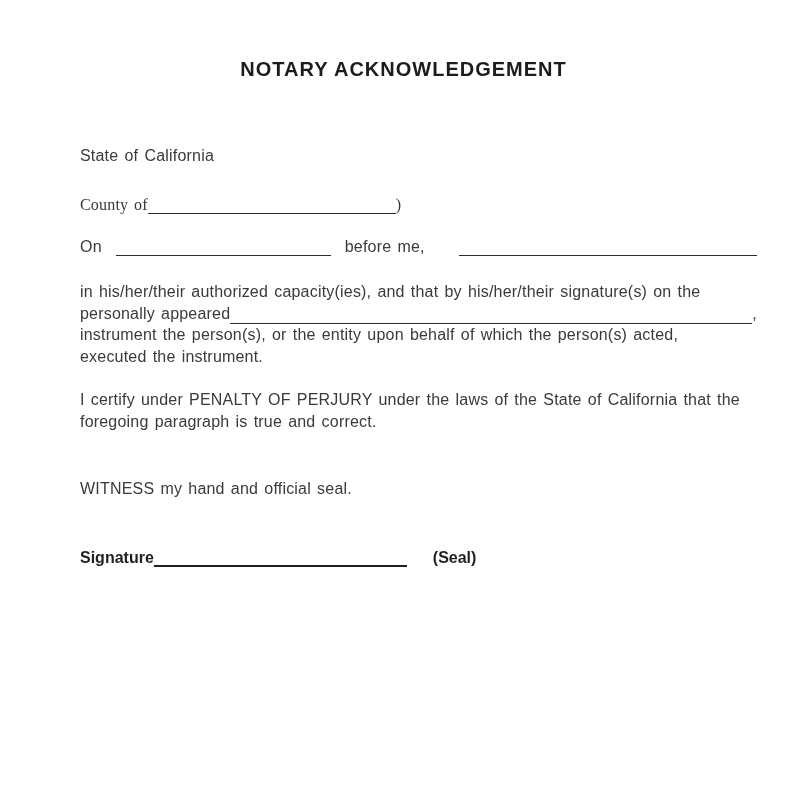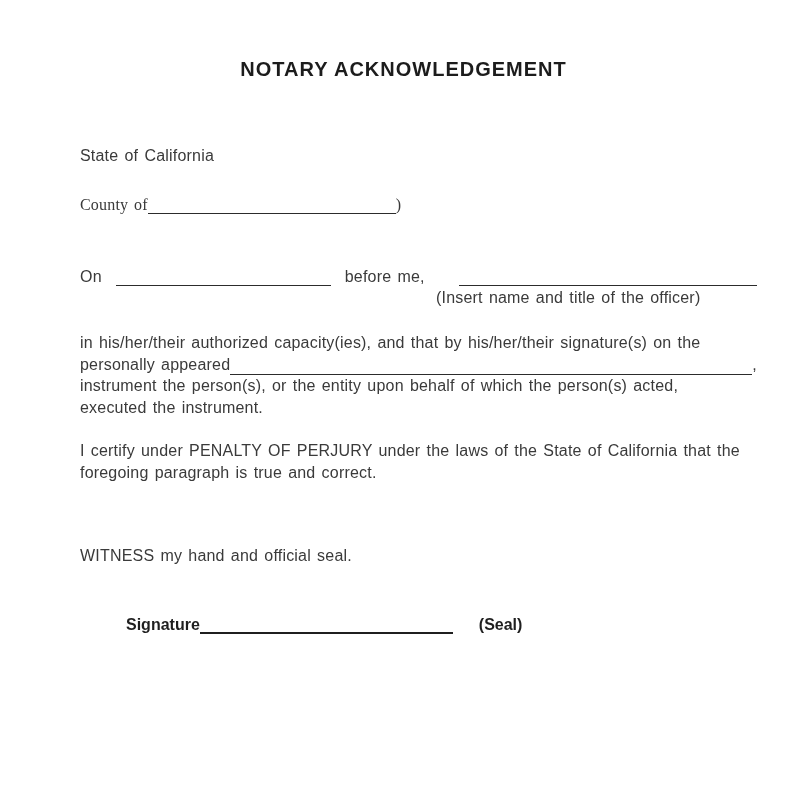--- a/index.html
+++ b/index.html
@@ -39,41 +39,40 @@
   .blank {
     display: inline-block;
     border-bottom: 1.6px solid #2c2c2c;
     height: 1em;
     align-self: flex-end;
   }
   .blank.grow { flex: 1 1 auto; }
   .state-line { margin-top: 66px; }
   .county-line { margin-top: 31px; font-family: Liberation Serif, serif; }
   .county-blank { width: 248px; }
-  .on-line { margin-top: 54px; gap: 14px; }
+  .on-line { margin-top: 24px; gap: 14px; }
   .on-blank { width: 215px; }
   .officer-caption {
     margin-top: 3px;
     margin-left: 356px;
     font-size: 16px;
     letter-spacing: 0.2px;
     word-spacing: 1.5px;
   }
   .appeared-block { margin-top: 25px; }
   .para-line { line-height: 21.5px; }
   .certify-block { margin-top: 22px; }
-  .witness-line { margin-top: 64px; }
+  .witness-line { margin-top: 48px; }
   .signature-line {
     margin-top: 51px;
     font-weight: 700;
     color: #1f1f1f;
     font-size: 16px;
     letter-spacing: 0;
     word-spacing: normal;
-    margin-left: 46px;
   }
   .signature-blank {
     width: 253px;
     border-bottom: 2px solid #1f1f1f;
   }
   .seal-label { margin-left: 26px; text-align: center; }
 </style>
 </head>
 <body>
 
@@ -86,21 +85,20 @@
   <div class="body-text line-row county-line">
     <span>County of</span>
       <span class="blank county-blank"></span>
       <span>)</span>
   </div>
 
   <div class="body-text line-row on-line">
     <span>On</span><span class="blank on-blank"></span><span>before me,</span>&nbsp;<span class="blank grow"></span>
   </div>
 
-  <div class="officer-caption">(Insert name and title of the officer)</div>
 
   <div class="appeared-block">
     <div class="body-text para-line">in his/her/their authorized capacity(ies), and that by his/her/their signature(s) on the</div>
     <div class="body-text line-row para-line">
       <span>personally appeared</span>
         <span class="blank grow"></span>
         <span>,</span>
     </div>
     <div class="body-text para-line">instrument the person(s), or the entity upon behalf of which the person(s) acted,</div>
     <div class="body-text para-line">executed the instrument.</div>

